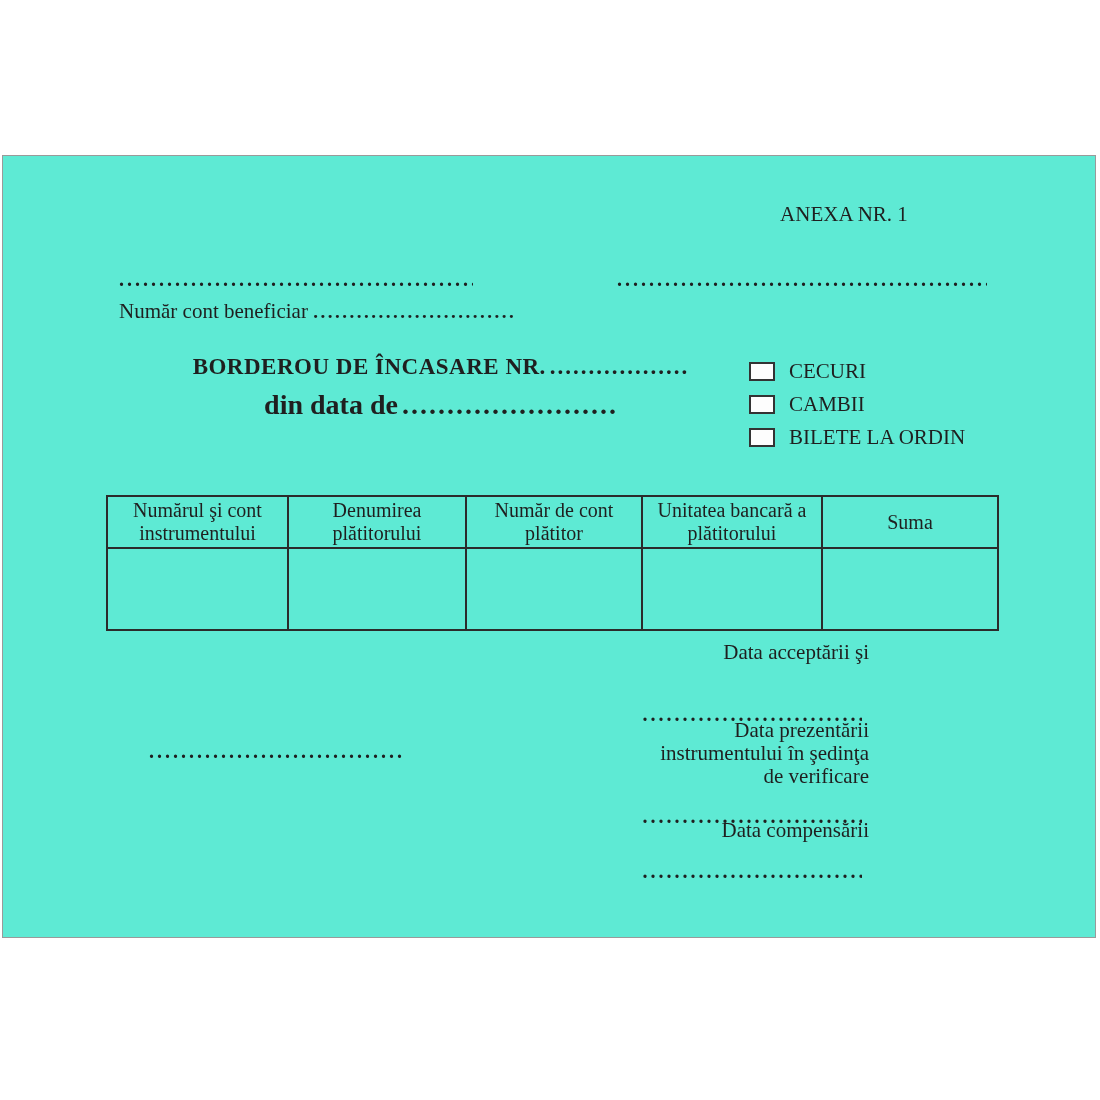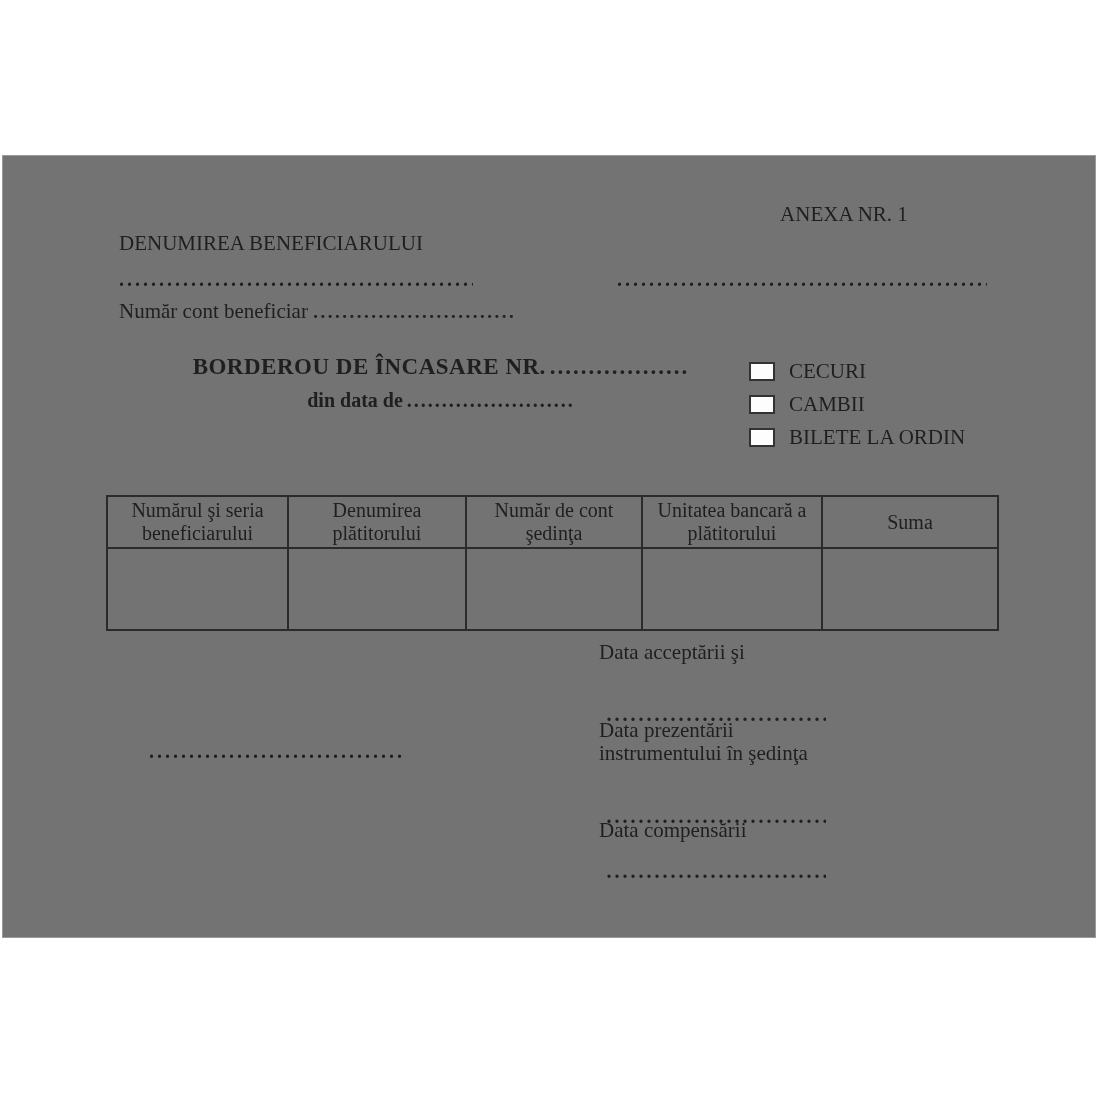--- a/index.html
+++ b/index.html
@@ -16,21 +16,21 @@
     width: 1100px;
     height: 1100px;
     overflow: hidden;
   }
   .sheet {
     position: absolute;
     left: 2px;
     top: 155px;
     width: 1094px;
     height: 783px;
-    background: #737373;
+    background: #5eead4;
     border: 1px solid #9a9a9a;
     box-sizing: border-box;
   }
   .abs { position: absolute; }
   .t21 { font-size: 21px; line-height: 26px; white-space: nowrap; }
   .center { text-align: center; }
 
   .dots {
     font-size: 20px;
     font-weight: bold;
@@ -45,21 +45,21 @@
     letter-spacing: 2.5px;
     white-space: nowrap;
   }
   .title-line1 {
     font-size: 23px;
     font-weight: bold;
     letter-spacing: 0.5px;
     white-space: nowrap;
   }
   .title-line2 {
-    font-size: 20px;
+    font-size: 28px;
     font-weight: bold;
     white-space: nowrap;
   }
   .cbx-group { display: flex; flex-direction: column; }
   .cbx-item { display: flex; align-items: center; height: 22px; margin-bottom: 11px; }
   .cbx {
     width: 26px;
     height: 19px;
     border: 2px solid #333333;
     box-sizing: border-box;
@@ -81,32 +81,31 @@
     line-height: 23px;
     text-align: center;
     vertical-align: middle;
     padding: 2px 6px;
     overflow: hidden;
   }
   table.grid thead tr { height: 51px; }
   table.grid tbody tr { height: 82px; }
 
   .sig-left { font-size: 21px; line-height: 25px; white-space: nowrap; }
-  .rightcol { width: 234px; text-align: left; font-size: 21px; line-height: 23px; }
+  .rightcol { width: 234px; text-align: right; font-size: 21px; line-height: 23px; margin-left: 36px; }
   .rightcol .dots { margin: 0 auto; }
 </style>
 </head>
 <body>
 
 <div class="canvas">
   <div class="sheet">
 
     <div class="abs t21 center" style="left:701px; top:45px; width:280px;">ANEXA NR. 1</div>
 
-    <div class="abs t21" style="left:116px; top:74px;">DENUMIREA BENEFICIARULUI</div>
 
 
     <div class="abs dots" style="left:116px; top:113px; width:354px;">............................................................</div>
     <div class="abs dots" style="left:614px; top:113px; width:370px;">............................................................</div>
 
     <div class="abs t21" style="left:116px; top:142px;">
       <span>Număr cont beneficiar</span>
       <span class="dots-inline" style="font-size:19px;">............................</span>
     </div>
 
@@ -137,23 +136,23 @@
     <table class="grid abs" style="left:103px; top:339px;">
       <colgroup>
         <col style="width:181px">
           <col style="width:178px">
           <col style="width:176px">
           <col style="width:180px">
           <col style="width:176px">
       </colgroup>
       <thead>
         <tr>
-          <th>Numărul şi seria beneficiarului</th>
+          <th>Numărul şi cont instrumentului</th>
           <th>Denumirea plătitorului</th>
-          <th>Număr de cont şedinţa</th>
+          <th>Număr de cont plătitor</th>
           <th>Unitatea bancară a plătitorului</th>
           <th>Suma</th>
         </tr>
       </thead>
       <tbody>
         <tr>
           <td></td>
           <td></td>
           <td></td>
           <td></td>
@@ -166,20 +165,21 @@
 
     <div class="abs rightcol" style="left:596px; top:485px;">
       <div>Data acceptării şi</div>
     </div>
     <div class="abs rightcol" style="left:596px; top:548px;">
       <div class="dots" style="width:219px;">..................................</div>
     </div>
     <div class="abs rightcol" style="left:596px; top:563px;">
       <div>Data prezentării</div>
       <div>instrumentului în şedinţa</div>
+      <div>de verificare</div>
     </div>
     <div class="abs rightcol" style="left:596px; top:650px;">
       <div class="dots" style="width:219px;">..................................</div>
     </div>
     <div class="abs rightcol" style="left:596px; top:663px;">
       <div>Data compensării</div>
     </div>
     <div class="abs rightcol" style="left:596px; top:705px;">
       <div class="dots" style="width:219px;">..................................</div>
     </div>

